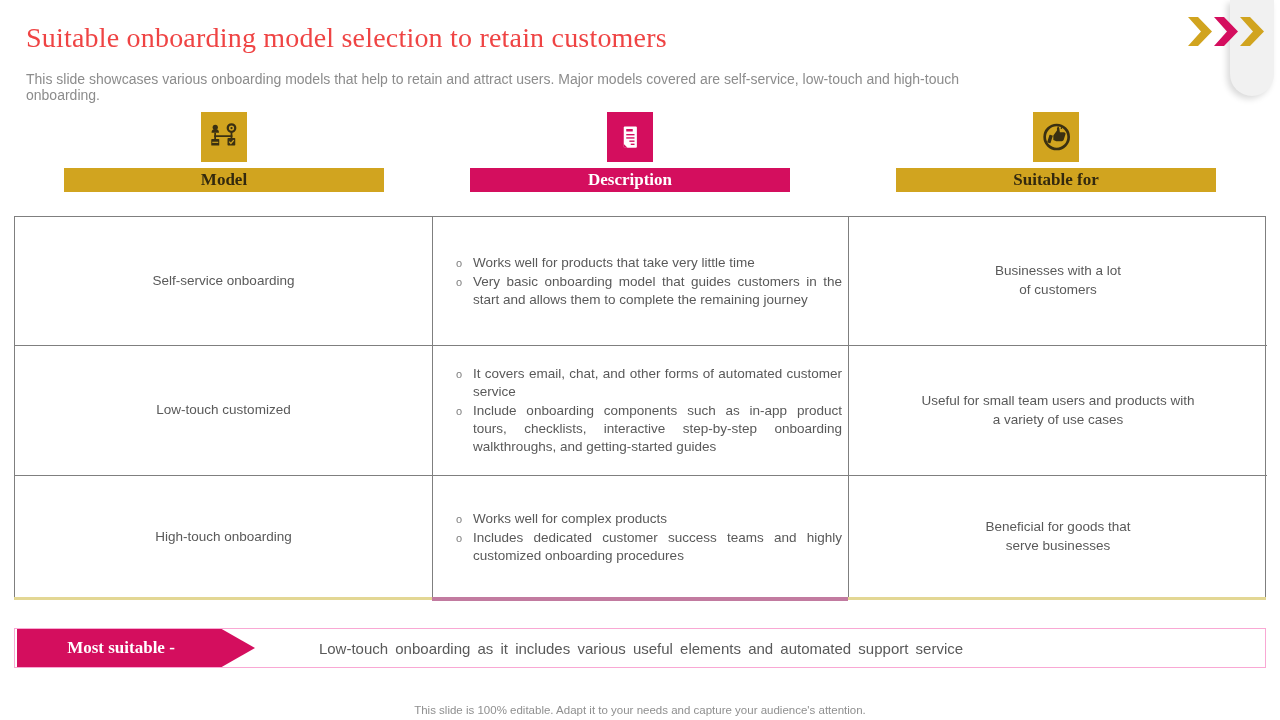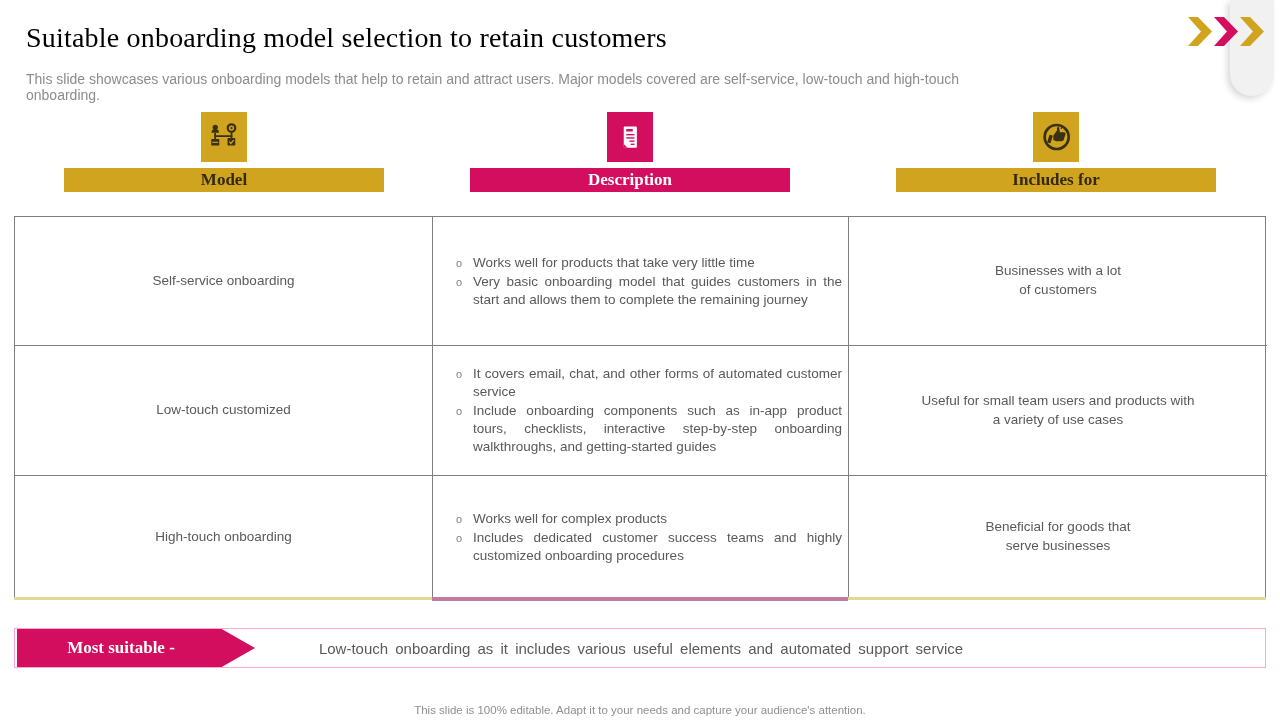--- a/index.html
+++ b/index.html
@@ -11,21 +11,21 @@
   .corner-tab{
     position:absolute;top:0;right:6px;width:44px;height:96px;
     background:#f1f1f1;border-radius:0 0 22px 22px;
     box-shadow:-3px 3px 6px rgba(0,0,0,0.15);z-index:1;
   }
   .chevrons{position:absolute;left:1188px;top:17px;z-index:2;}
   
   .title{
     position:absolute;left:26px;top:22px;margin:0;width:900px;
     font-family:"Liberation Serif",serif;font-weight:400;
-    font-size:28px;color:#000000;letter-spacing:.2px;
+    font-size:28px;color:#ef4444;letter-spacing:.2px;
   }
   .subtitle{
     position:absolute;left:26px;top:71px;margin:0;width:1000px;
     font-size:14px;color:#8c8c8c;
   }
   
   .col-header{position:absolute;top:112px;width:320px;text-align:center;}
   .col-header .icon-box{
     width:46px;height:50px;margin:0 auto 6px auto;
     display:flex;align-items:center;justify-content:center;
@@ -152,21 +152,21 @@
       <svg width="32" height="32" viewBox="0 0 24 24">
         <circle cx="12.5" cy="12" r="9" fill="none" stroke="#3a3012" stroke-width="2"></circle>
         <g fill="#3a3012">
           <path d="M10 10.8 l2.6-3.4 c.3-.4.1-1.2.1-1.9 0-.9 1.5-.9 1.8.2 l.4 2.7 h3 c.9 0 1.5.8 1.2 1.6 l-1.3 4.1 c-.2.6-.8 1-1.4 1 h-4.2 l-2.2-.9 z"></path>
           <rect x="6.2" y="10.4" width="2.6" height="6.2" rx="0.4" transform="rotate(18 7.5 13.5)"></rect>
           <rect x="13.2" y="4.2" width="1" height="1.6" transform="rotate(-18 13.7 5)"></rect>
           <rect x="15.6" y="4.6" width="1" height="1.4" transform="rotate(12 16.1 5.3)"></rect>
         </g>
       </svg>
     </div>
-    <div class="banner gold">Includes for</div>
+    <div class="banner gold">Suitable for</div>
   </div>
 
   <div class="table">
 
     <div class="cell center">Self-service onboarding</div>
     <div class="cell desc">
       <ul class="bullets">
         <li>
           <span class="marker">o</span>
           <span class="btxt">Works well for products that take very little time</span>

